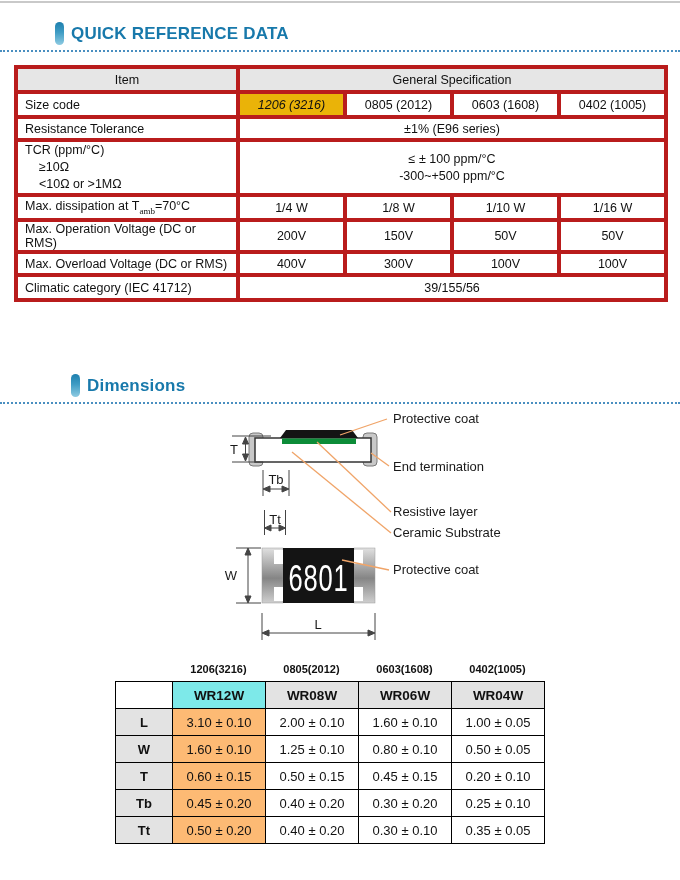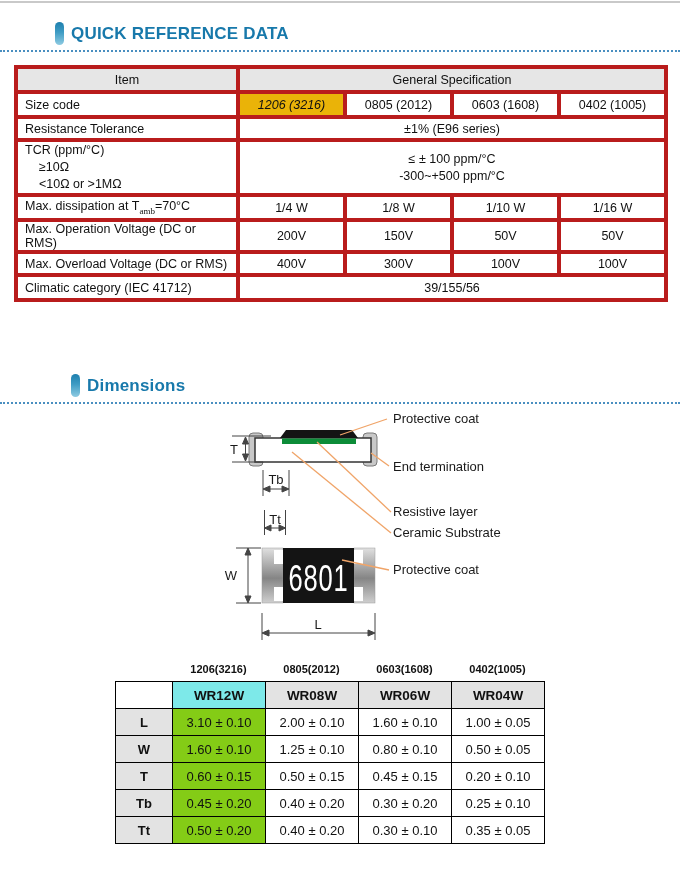--- a/index.html
+++ b/index.html
@@ -36,21 +36,21 @@
 
   
   .dim-wrap{position:absolute;left:115px;top:657px;width:429px;}
   .size-codes{display:flex;margin-left:57px;height:24px;align-items:center;}
   .size-codes span{width:93px;text-align:center;font-weight:bold;font-size:11px;}
   table.dim{border-collapse:collapse;table-layout:fixed;width:429px;font-size:13px;}
   table.dim td{border:1px solid #000;text-align:center;height:26px;padding:0;}
   table.dim td.rowlab{background:#e3e3e3;font-weight:bold;}
   table.dim td.head{background:#e3e3e3;font-weight:bold;font-size:13.5px;}
   table.dim td.head.cy{background:#7de9e9;}
-  table.dim td.cy{background:#84cc16;}
+  table.dim td.cy{background:#fdba74;}
   table.dim td.blank{background:#ffffff;}
 
   svg text{font-family:"Liberation Sans",sans-serif;}
   .diag{position:absolute;left:0;top:408px;}
 </style>
 </head>
 <body>
 
 <div class="top-rule"></div>
 

